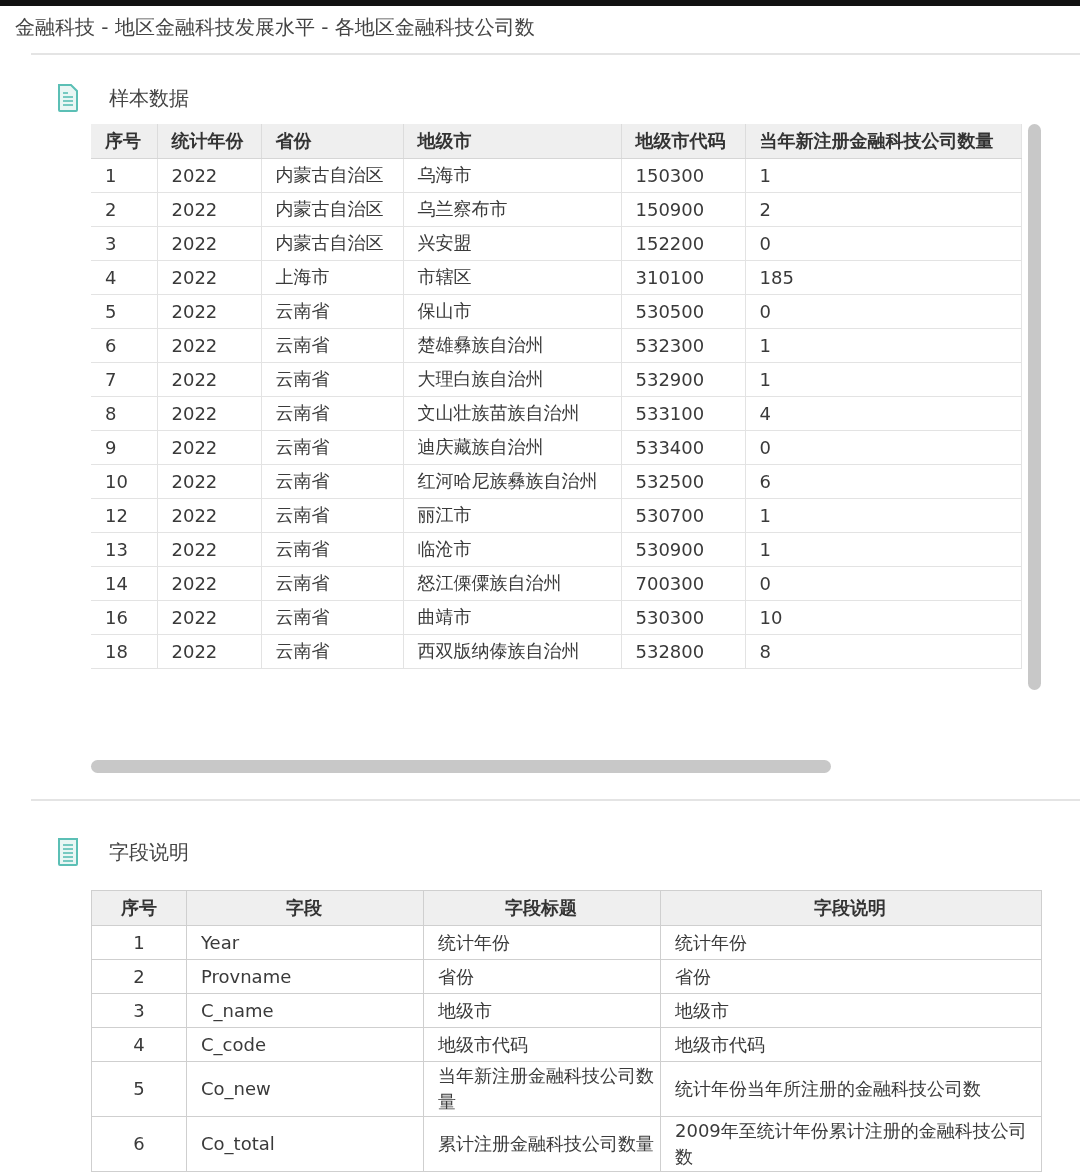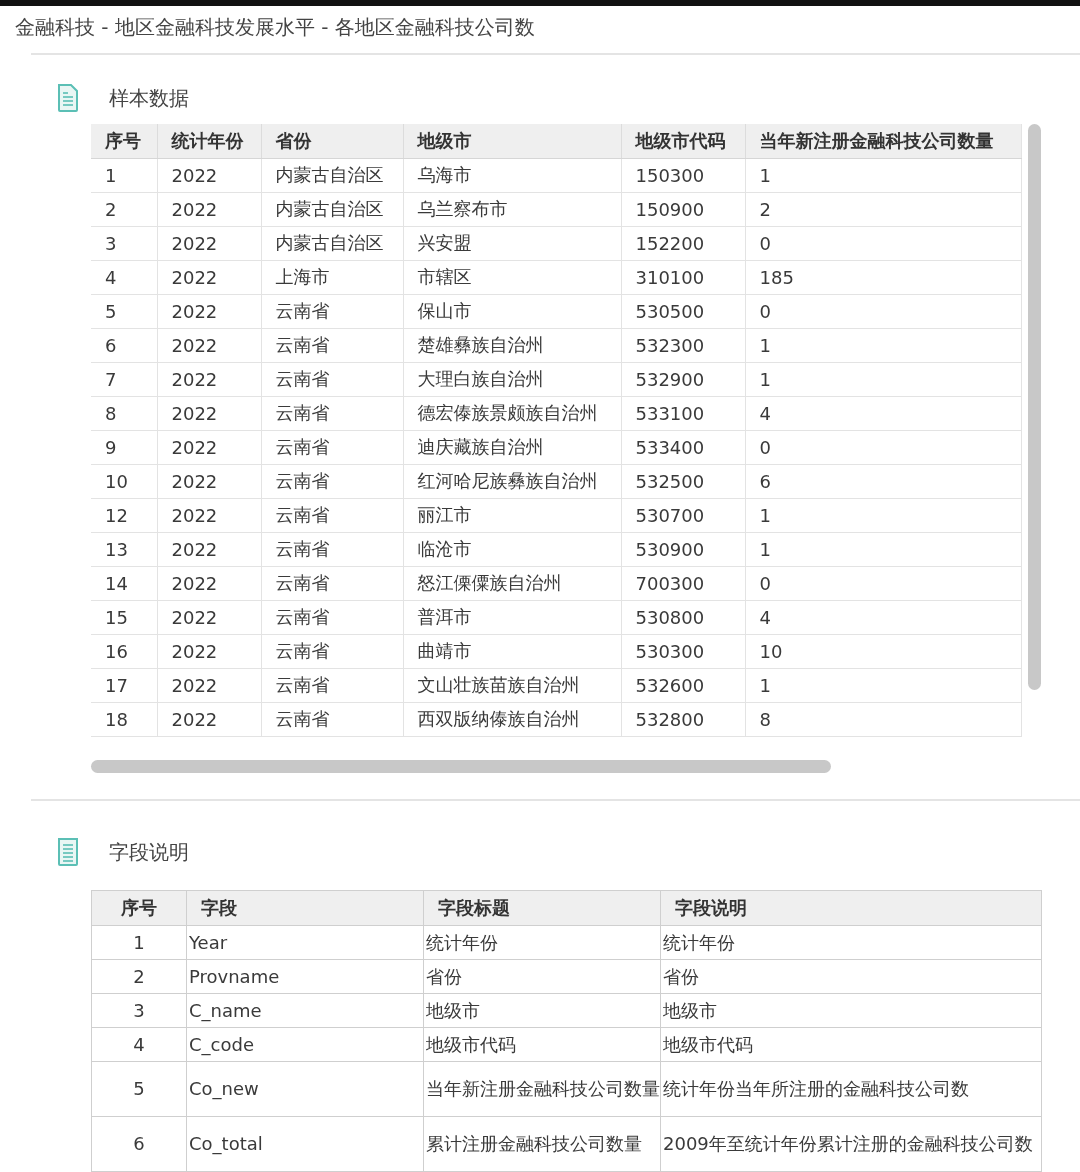--- a/index.html
+++ b/index.html
@@ -16,22 +16,22 @@
   .sample-wrap { position: absolute; left: 91px; top: 124px; width: 950px; height: 650px; overflow: hidden; }
   table.sample { border-collapse: collapse; table-layout: fixed; width: 930px; font-size: 18px; }
   table.sample th { background: #efefef; font-weight: bold; color: #333; text-align: left; height: 34px; padding: 0 0 0 14px; border-right: 1px solid #dcdcdc; border-bottom: 1px solid #d6d6d6; white-space: nowrap; }
   table.sample td { height: 34px; padding: 0 0 0 14px; border-right: 1px solid #e3e3e3; border-bottom: 1px solid #e3e3e3; color: #3a3a3a; white-space: nowrap; overflow: hidden; }
   table.sample tr td:last-child, table.sample tr th:last-child { border-right: 1px solid #e3e3e3; }
   .vscroll { position: absolute; left: 1028px; top: 124px; width: 13px; height: 566px; background: #c8c8c8; border-radius: 7px; }
   .hscroll { position: absolute; left: 91px; top: 760px; width: 740px; height: 13px; background: #c8c8c8; border-radius: 7px; }
 
   
   table.fields { position: absolute; left: 91px; top: 890px; width: 950px; border-collapse: collapse; table-layout: fixed; font-size: 18px; }
-  table.fields th { background: #efefef; font-weight: bold; color: #333; text-align: left; height: 35px; padding: 0 16px 0 14px; border: 1px solid #cfcfcf; }
-  table.fields td { height: 34px; padding: 0 0 0 2px; border: 1px solid #cfcfcf; color: #3a3a3a; line-height: 26px; }
+  table.fields th { background: #efefef; font-weight: bold; color: #333; text-align: center; height: 35px; padding: 0 16px 0 14px; border: 1px solid #cfcfcf; }
+  table.fields td { height: 34px; padding: 0 0 0 14px; border: 1px solid #cfcfcf; color: #3a3a3a; line-height: 26px; }
   table.fields th.c, table.fields td.c { text-align: center; padding: 0; }
   table.fields tr.tall td { height: 55px; }
 </style>
 </head>
 <body>
 
 <div class="topbar"></div>
 
 <div class="page-title">金融科技 - 地区金融科技发展水平 - 各地区金融科技公司数</div>
 <div class="hr" style="top:53px"></div>
@@ -121,21 +121,21 @@
           <td>2022</td>
           <td>云南省</td>
           <td>大理白族自治州</td>
           <td>532900</td>
           <td>1</td>
         </tr>
         <tr>
           <td>8</td>
           <td>2022</td>
           <td>云南省</td>
-          <td>德宏傣族景颇族自治州</td>
+          <td>文山壮族苗族自治州</td>
           <td>533100</td>
           <td>4</td>
         </tr>
         <tr>
           <td>9</td>
           <td>2022</td>
           <td>云南省</td>
           <td>迪庆藏族自治州</td>
           <td>533400</td>
           <td>0</td>
@@ -166,42 +166,26 @@
         </tr>
         <tr>
           <td>14</td>
           <td>2022</td>
           <td>云南省</td>
           <td>怒江傈僳族自治州</td>
           <td>700300</td>
           <td>0</td>
         </tr>
         <tr>
-          <td>15</td>
-          <td>2022</td>
-          <td>云南省</td>
-          <td>普洱市</td>
-          <td>530800</td>
-          <td>4</td>
-        </tr>
-        <tr>
           <td>16</td>
           <td>2022</td>
           <td>云南省</td>
           <td>曲靖市</td>
           <td>530300</td>
           <td>10</td>
-        </tr>
-        <tr>
-          <td>17</td>
-          <td>2022</td>
-          <td>云南省</td>
-          <td>文山壮族苗族自治州</td>
-          <td>532600</td>
-          <td>1</td>
         </tr>
         <tr>
           <td>18</td>
           <td>2022</td>
           <td>云南省</td>
           <td>西双版纳傣族自治州</td>
           <td>532800</td>
           <td>8</td>
         </tr>
       </tbody>

